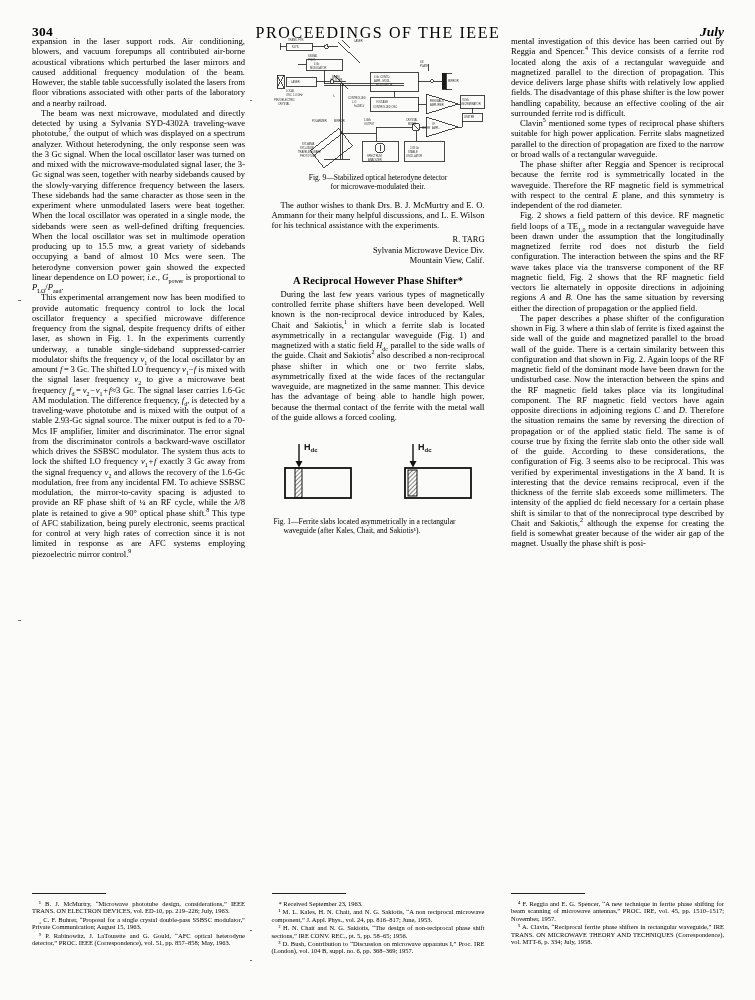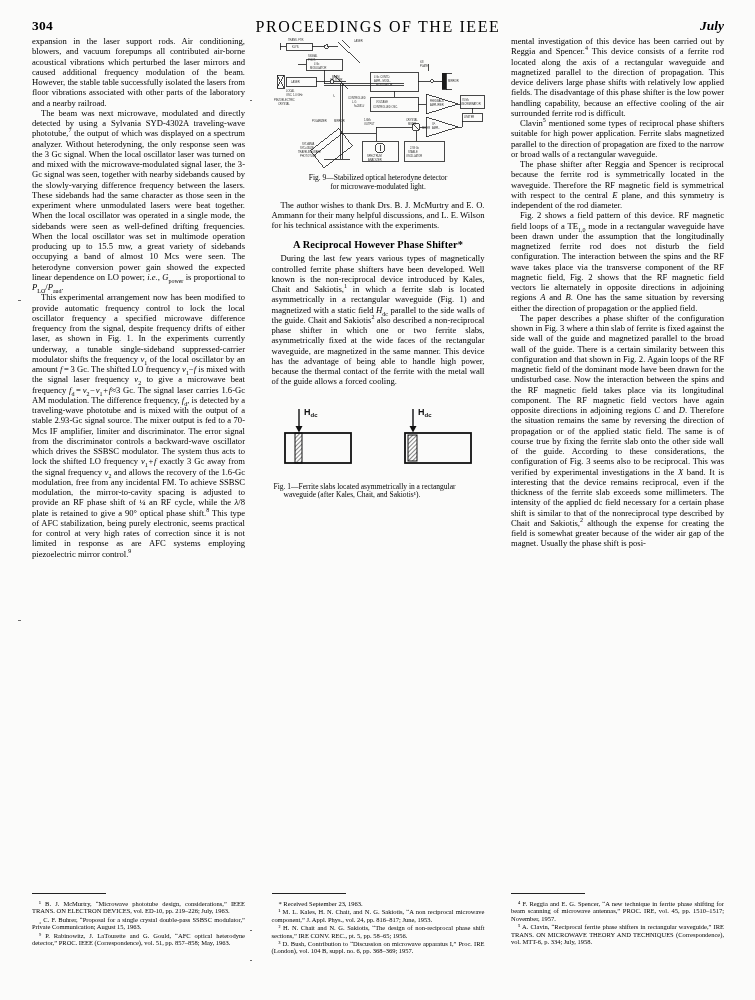--- a/index.html
+++ b/index.html
@@ -19,21 +19,21 @@
     position: absolute;
     left: 0; top: 0;
     width: 755px;
     height: 1000px;
     background: #fbfbfa;
   }
   
   .runhead {
     position: absolute;
     left: 32px;
-    top: 18px;
+    top: 24px;
     width: 692px;
     height: 20px;
     display: flex;
     align-items: baseline;
     justify-content: space-between;
     text-align: center;
   }
   .folio {
     font-size: 13.5px;
     font-weight: bold;
@@ -317,25 +317,30 @@
             <text x="26" y="116">TRAVELING-WAVE</text>
             <text x="28" y="120">PHOTOTUBE</text>
             <text x="40" y="85">POLARIZER</text>
             <text x="62" y="85">MIRROR</text>
             <text x="61" y="60">f₀</text>
           </g>
         </svg>
       </div>
       <div class="figcaption">
         <span>Fig. 9—Stabilized optical heterodyne detector</span><br>
-        <span>for microwave-modulated light.</span>
+        <span>for microwave-modulated their.</span>
       </div>
 
       <p>The author wishes to thank Drs. B. J. McMurtry and E. O. Ammann for their many helpful discussions, and L. E. Wilson for his technical assistance with the experiments.</p>
 
+      <div class="signature">
+        <span>R. </span><span class="sc">TARG</span><br>
+        <span>Sylvania Microwave Device Div.</span><br>
+        <span>Mountain View, Calif.</span>
+      </div>
 
       <div class="article-title">A Reciprocal However Phase Shifter*</div>
 
       <p>During the last few years various types of magnetically controlled ferrite phase shifters have been developed. Well known is the non-reciprocal device introduced by Kales, Chait and Sakiotis,<sup>1</sup> in which a ferrite slab is located asymmetrically in a rectangular waveguide (Fig. 1) and magnetized with a static field <i>H</i><sub>dc</sub> parallel to the side walls of the guide. Chait and Sakiotis<sup>2</sup> also described a non-reciprocal phase shifter in which one or two ferrite slabs, asymmetrically fixed at the wide faces of the rectangular waveguide, are magnetized in the same manner. This device has the advantage of being able to handle high power, because the thermal contact of the ferrite with the metal wall of the guide allows a forced cooling.</p>
 
       <div class="fig2-box">
         <svg width="213" height="82" viewBox="0 0 213 82">
           <defs>
             <pattern id="hatch" width="3" height="3" patternTransform="rotate(45)" patternUnits="userSpaceOnUse">
               <line x1="0" y1="0" x2="0" y2="3" stroke="#111" stroke-width="1"></line>

